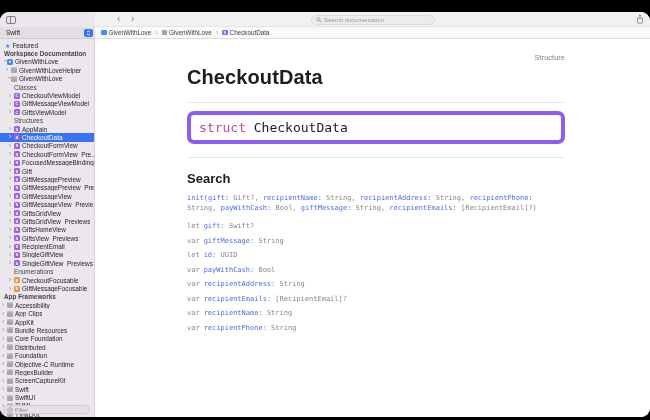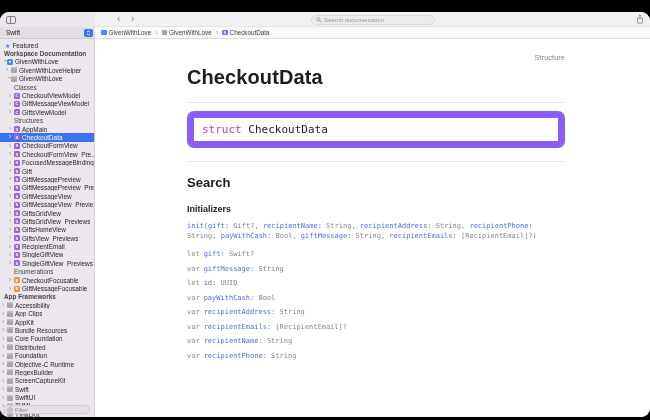--- a/index.html
+++ b/index.html
@@ -72,22 +72,22 @@
   
   .main { position:absolute; left:95px; right:0; top:27px; bottom:0; background:#fff; overflow:hidden; }
   .doc { margin-left:92px; width:378px; }
   .eyebrow { margin-top:14px; font-size:7.5px; color:#86868b;text-align:right; }
   .h1 { margin-top:4px; font-size:20px; font-weight:600; color:#1d1d1f; letter-spacing:.1px; }
   .desc { margin-top:5px; font-size:8.4px; line-height:10px; color:#1d1d1f; overflow-wrap:anywhere; }
   .codelink { font-family:"DejaVu Sans Mono", monospace; font-size:7.6px;
               color:var(--link-blue,#4a6de0); cursor:pointer; }
   .hr { margin-top:13px; border:none; border-top:1px solid #e7e7ea; width:100%; }
   .h2 { margin-top:13px; font-size:13px; font-weight:600; color:#1d1d1f; }
-  .codebox { margin-top:8px; border:7px solid #8b5cf6; border-radius:7px; background:#fdfdfe;
-             padding:5px 8px; font-family:"DejaVu Sans Mono", monospace; font-size:11px; color:#1d1d1f; }
+  .codebox { margin-top:8px; border:4px solid #8b5cf6; border-radius:7px; background:#fdfdfe;
+             padding:5px 8px; font-family:"DejaVu Sans Mono", monospace; font-size:13px; color:#1d1d1f; }
   .kw { color:var(--keyword-pink,#b44ba5); }
   .hr2 { margin-top:13px; border:none; border-top:1px solid #e7e7ea; width:100%; }
   .h3 { font-size:9px; font-weight:bold; color:#1d1d1f; }
   .h3.init { margin-top:14px; }
   .h3.props { margin-top:17px; }
   .sig { margin-top:7px; font-family:"DejaVu Sans Mono", monospace; font-size:7px; line-height:10px; }
   .tok-n { color:var(--link-blue,#4a6de0); font-weight:500; cursor:pointer; }
   .tok-t { color:#86868b; }
   .prop-list { margin-top:6px; }
   .prop-row { height:14.5px; display:flex; align-items:center;
@@ -379,21 +379,20 @@
     </div>
 
     <div class="main">
       <div class="doc">
         <div class="eyebrow">Structure</div>
         <div class="h1">CheckoutData</div>
         <hr class="hr">
         <div class="codebox"><span class="kw">struct</span><span> CheckoutData</span></div>
         <hr class="hr2">
         <div class="h2">Search</div>
-        <div class="h3 init">Initializers</div>
         <div class="sig"><span class="tok-n">init(gift:</span><span class="tok-t"> Gift?, </span><span class="tok-n">recipientName:</span><span class="tok-t"> String, </span><span class="tok-n">recipientAddress:</span><span class="tok-t"> String, </span><span class="tok-n">recipientPhone:</span><span class="tok-t"> String, </span><span class="tok-n">payWithCash:</span><span class="tok-t"> Bool, </span><span class="tok-n">giftMessage:</span><span class="tok-t"> String, </span><span class="tok-n">recipientEmails:</span><span class="tok-t"> [RecipientEmail]?)</span></div>
         <div class="prop-list">
             <div class="prop-row">
               <span class="prop-kw">let</span>
               <span class="prop-name">gift</span>
               <span class="prop-type">: Swift?</span>
             </div>
             <div class="prop-row">
               <span class="prop-kw">var</span>
               <span class="prop-name">giftMessage</span>

